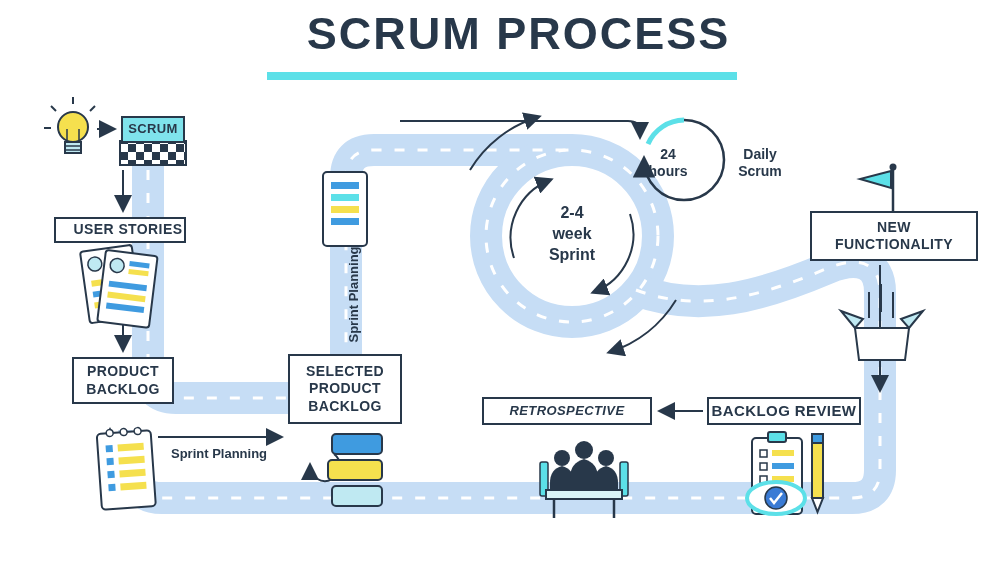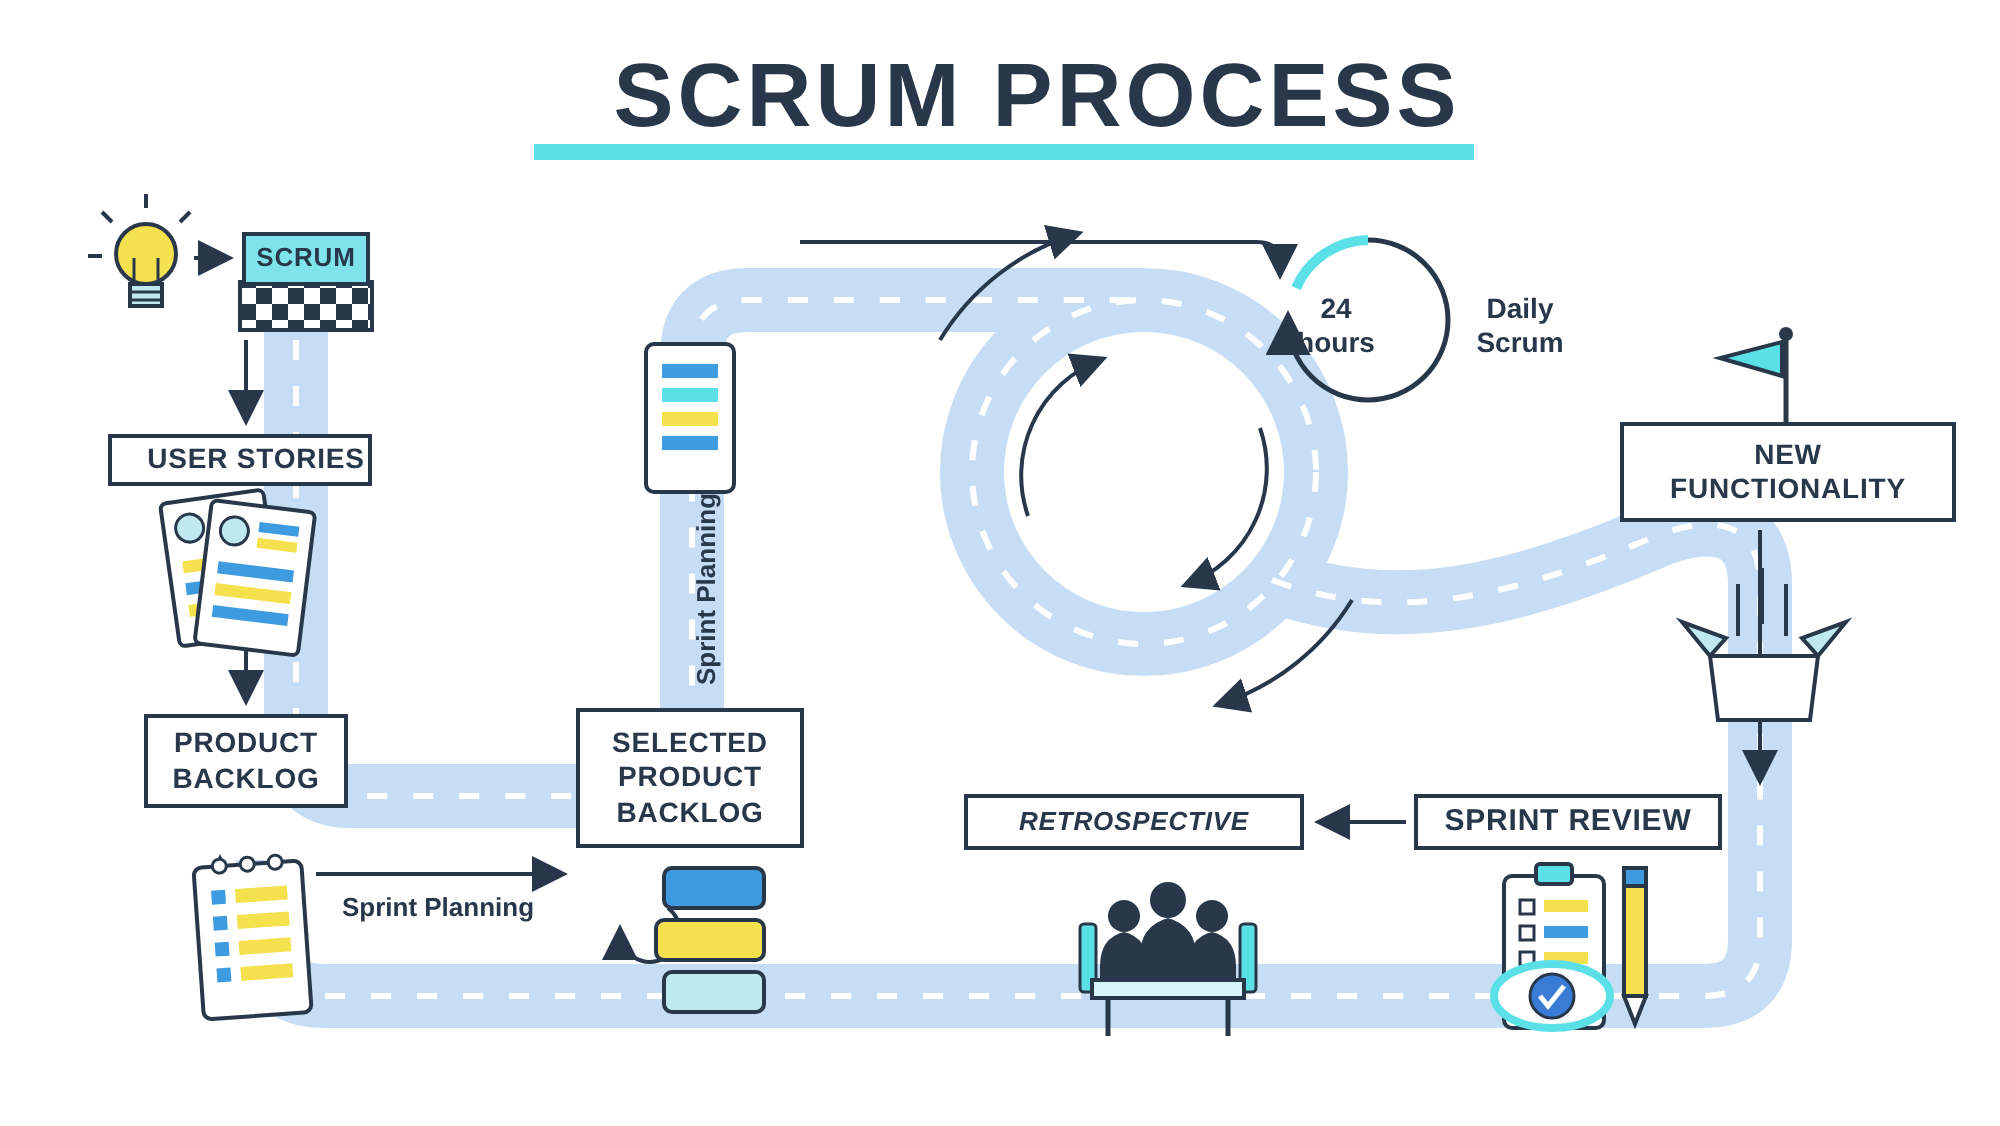--- a/index.html
+++ b/index.html
@@ -1,20 +1,20 @@
 <!DOCTYPE html>
 <html><head>
 <meta charset="utf-8">
 <style>
   * { margin:0; padding:0; box-sizing:border-box; }
   html,body { background:#ffffff; font-family:"Liberation Sans", sans-serif; }
   .stage { position:relative; width:1000px; height:563px; background:#ffffff; overflow:hidden; }
   .layer { position:absolute; left:0; top:0; width:1000px; height:563px; z-index:1; }
 
-  .title { position:absolute; top:22px; left:0; width:100%; text-align:center;
+  .title { position:absolute; top:8px; left:0; width:100%; text-align:center;
            font-size:45px; font-weight:bold; letter-spacing:2px; color:#28384a; z-index:3;padding-left:37px; }
   .title-underline { position:absolute; left:267px; top:72px; width:470px; height:8px;
            background:#5ce0e8; z-index:2; }
 
   .node { position:absolute; display:flex; align-items:center; justify-content:center;
           text-align:center; background:#ffffff; border:2px solid #28384a; color:#28384a;
           font-weight:bold; z-index:4; line-height:1.25; letter-spacing:0.4px; }
   .vision { left:121px; top:116px; width:64px; height:27px; background:#7fe3ec; font-size:13px; }
   .user-stories { left:54px; top:217px; width:132px; height:26px; font-size:14px;padding-left:16px; }
   .product-backlog { left:72px; top:357px; width:102px; height:47px; font-size:14px; }
@@ -203,21 +203,22 @@
   </svg>
 
   <div class="title">SCRUM PROCESS</div>
   <div class="title-underline"></div>
 
   <div class="node vision">SCRUM</div>
   <div class="node user-stories">USER STORIES</div>
   <div class="node product-backlog">PRODUCT BACKLOG</div>
   <div class="node selected-product-backlog">SELECTED PRODUCT BACKLOG</div>
   <div class="node new-functionality">NEW FUNCTIONALITY</div>
-  <div class="node sprint-review">SPRINT REVIEW</div>
+  <div class="node sprint-review">BACKLOG REVIEW</div>
   <div class="node retrospective">RETROSPECTIVE</div>
 
   <div class="lbl sprint-planning-v">Sprint Planning</div>
   <div class="lbl sprint-planning-h">Sprint Planning</div>
+  <div class="lbl sprint-duration">2-4 week Sprint</div>
   <div class="lbl hours-lbl">24 hours</div>
   <div class="lbl daily-scrum-lbl">Daily Scrum</div>
 
 </div>
 
 </body></html>

